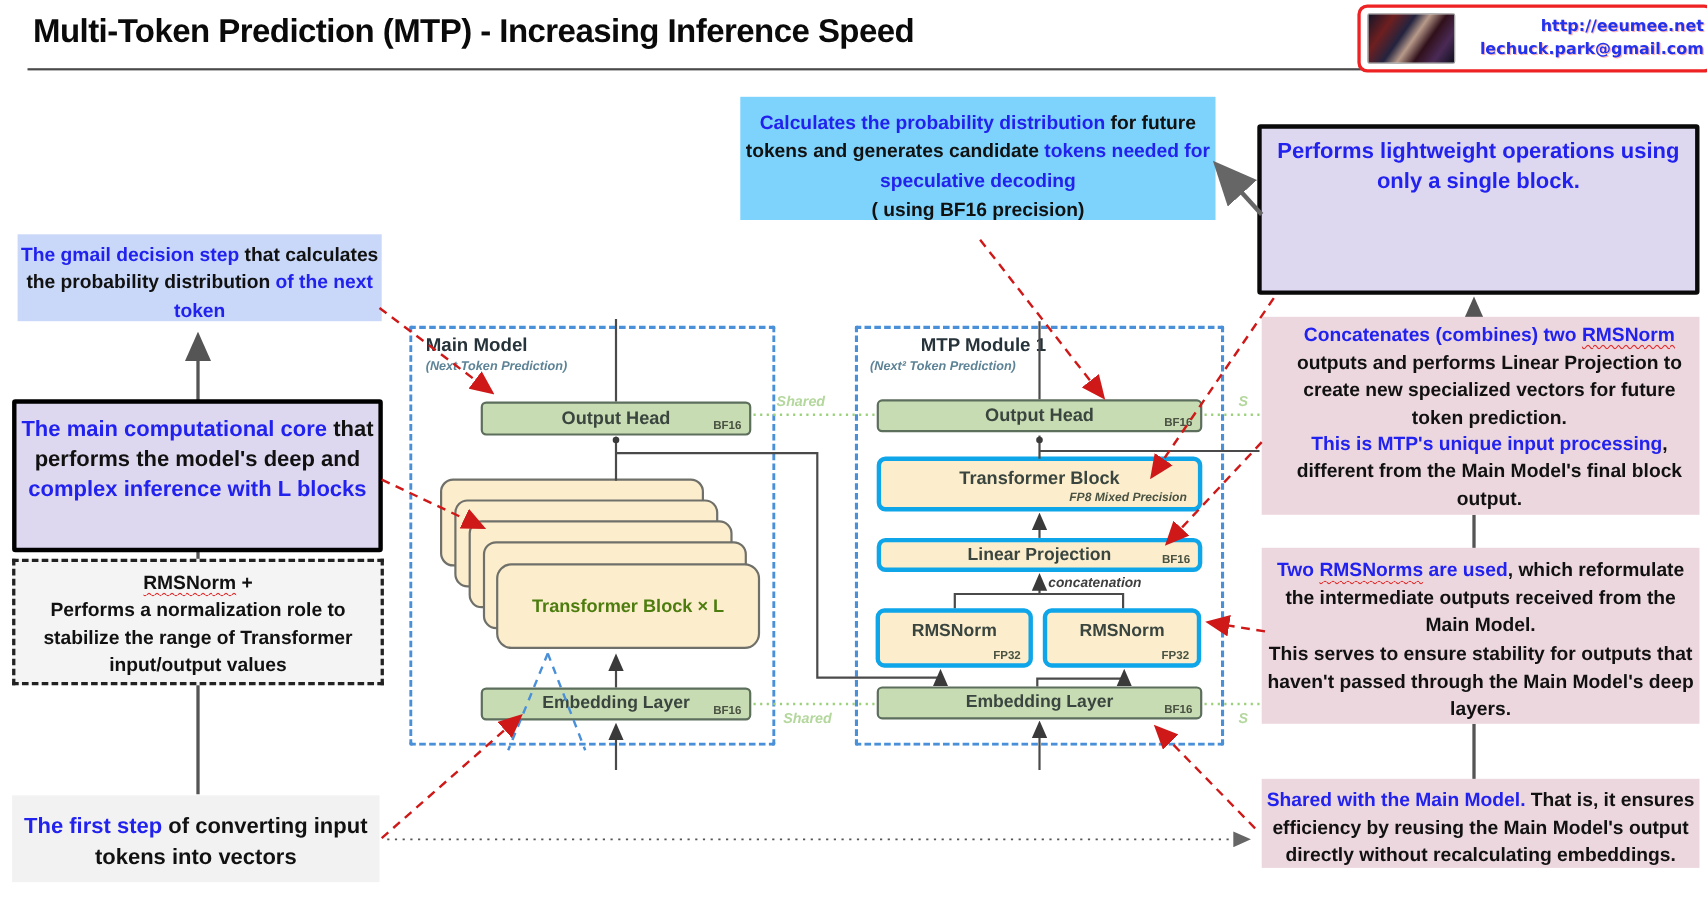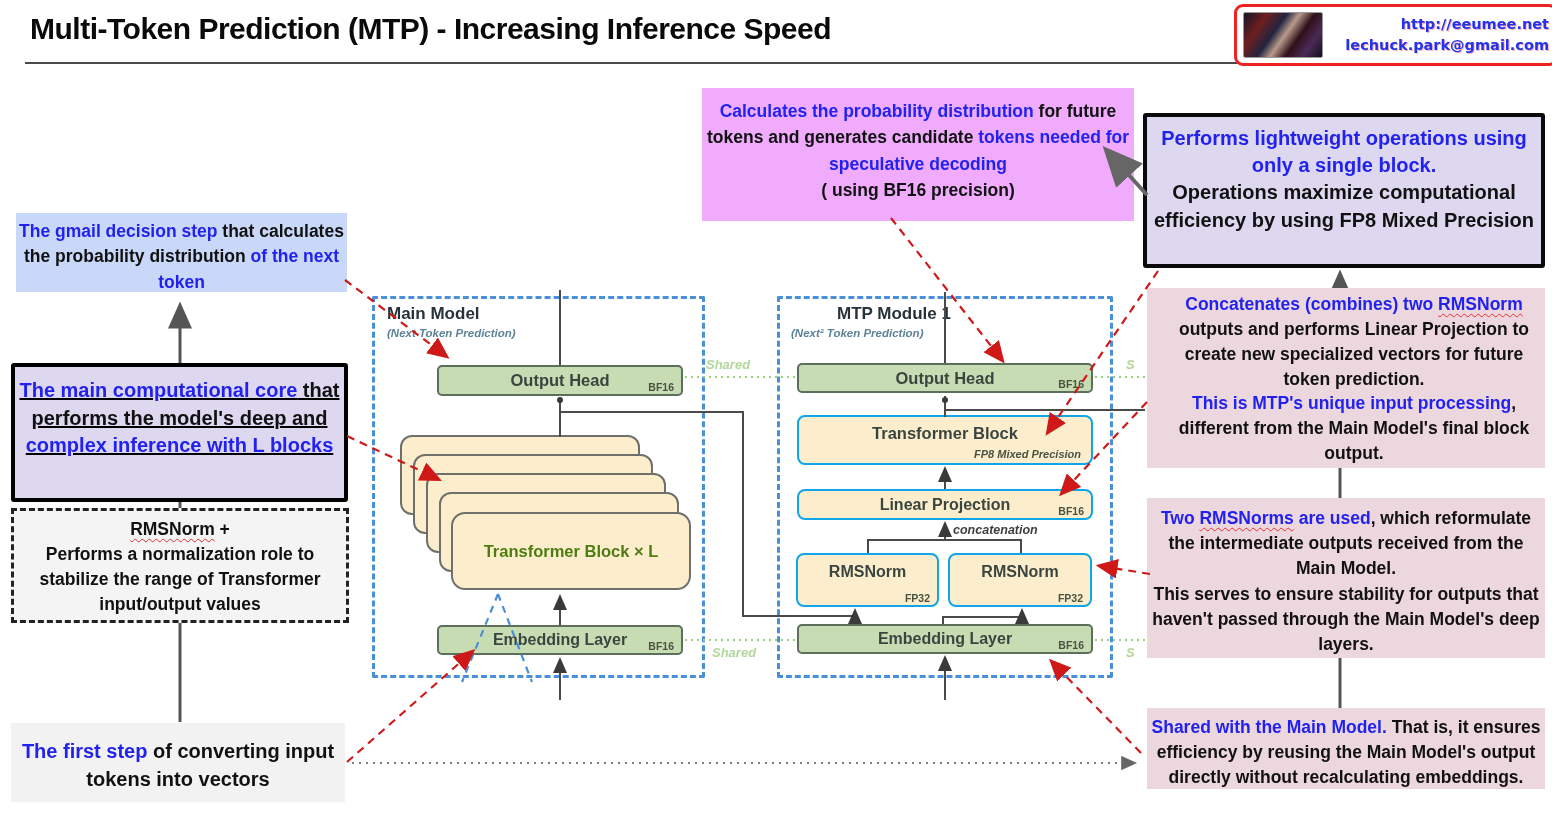--- a/index.html
+++ b/index.html
@@ -17,40 +17,40 @@
     background:linear-gradient(125deg,#141428 0%,#6e1f1f 22%,#23233f 40%,#b89a8a 52%,#30101a 66%,#4a2a55 82%,#101020 100%);}
   .badge-text{flex:1;text-align:right;font-family:"DejaVu Sans",sans-serif;font-weight:bold;font-size:14.5px;line-height:1.45;color:#2233ee;text-shadow:1px 1px 0 #ffb3b3;}
 
   
   .ann{position:absolute;font-weight:bold;text-align:center;z-index:3;box-sizing:border-box;}
   .seg-b{color:#2222ee;}
   .seg-k{color:#111111;}
   .squiggle{text-decoration:underline wavy #e03030 1px;text-underline-offset:3px;}
 
   .box-a{left:16px;top:213px;width:331px;height:79px;background:#c9d8f8;font-size:17.5px;line-height:1.45;padding-top:6px;}
-  .box-b{left:11px;top:363px;width:337px;height:139px;background:#ded7f0;border:4px solid #000;border-radius:3px;font-size:20px;line-height:1.38;padding-top:10px;text-decoration:underline;}
+  .box-b{left:11px;top:363px;width:337px;height:139px;background:#ded7f0;border:4px solid #000;border-radius:3px;font-size:20px;line-height:1.38;padding-top:10px;}
   .box-c{left:11px;top:508px;width:338px;height:115px;background:#f4f4f4;border:3px dashed #222;font-size:17.5px;line-height:1.42;padding-top:6px;}
   .box-d{left:11px;top:723px;width:334px;height:79px;background:#f2f2f2;font-size:20px;line-height:1.4;padding-top:14px;}
-  .box-e{left:673px;top:88px;width:432px;height:133px;background:#f0abfc;font-size:17.5px;line-height:1.5;padding-top:10px;margin-left:29px;}
+  .box-e{left:673px;top:88px;width:432px;height:112px;background:#7dd3fc;font-size:17.5px;line-height:1.5;padding-top:10px;}
   .box-f{left:1143px;top:113px;width:402px;height:155px;background:#ded7f0;border:4px solid #0a0a0a;border-radius:3px;font-size:20px;line-height:1.36;padding:8px 6px 0 6px;}
   .box-g{left:1147px;top:288px;width:398px;height:180px;background:#edd7df;font-size:17.5px;line-height:1.42;padding:4px 4px 0 20px;}
   .box-h{left:1147px;top:498px;width:398px;height:160px;background:#edd7df;font-size:17.5px;line-height:1.44;padding:8px 4px 0 4px;}
   .box-i{left:1147px;top:708px;width:398px;height:81px;background:#edd7df;font-size:17.5px;line-height:1.42;padding-top:7px;}
 
   
   .dashed-module{position:absolute;border:3px dashed #4a90d9;border-radius:2px;background:transparent;z-index:2;box-sizing:border-box;}
   #main-module{left:372px;top:296px;width:333px;height:382px;}
   #mtp-module{left:777px;top:296px;width:336px;height:382px;}
   .module-title{position:absolute;font-size:17px;font-weight:bold;color:#26333a;z-index:3;}
   .module-subtitle{position:absolute;font-size:11.5px;font-style:italic;font-weight:bold;color:#5d8396;z-index:3;}
 
   .dbox{position:absolute;z-index:3;box-sizing:border-box;display:flex;align-items:center;justify-content:center;
         font-weight:bold;color:#39453e;}
   .green{background:#c8dcb4;border:2px solid #5c6e5c;border-radius:5px;}
-  .yellow{background:#fceecd;border:2px solid #0ea5e9;border-radius:8px;}
+  .yellow{background:#fceecd;border:4px solid #0ea5e9;border-radius:8px;}
   .prec{position:absolute;right:7px;bottom:1px;font-size:10.5px;font-weight:bold;color:#4a5242;}
   .prec2{position:absolute;right:10px;bottom:3px;font-size:11px;font-style:italic;font-weight:bold;color:#4a5242;}
 
   #oh-main{left:437px;top:365px;width:246px;height:31px;font-size:16.5px;}
   #emb-main{left:437px;top:625px;width:246px;height:30px;font-size:16px;}
   .stack-card{position:absolute;width:240px;height:80px;background:#fceecd;border:2px solid #70706a;border-radius:12px;z-index:3;box-sizing:border-box;}
   #card-front{left:451px;top:512px;width:240px;height:78px;border-radius:14px;z-index:3;display:flex;align-items:center;justify-content:center;font-weight:bold;font-size:16.5px;color:#4d7c0f;}
   #oh-mtp{left:797px;top:363px;width:296px;height:30px;font-size:16.5px;}
   #tb-mtp{left:797px;top:415px;width:296px;height:50px;font-size:16.5px;align-items:flex-start;padding-top:7px;}
   #lp-mtp{left:797px;top:489px;width:296px;height:31px;font-size:16px;}
@@ -90,21 +90,21 @@
       <div>http://eeumee.net</div>
       <div>lechuck.park@gmail.com</div>
     </div>
   </div>
 
   <div class="ann box-a"><span class="seg-b">The gmail decision step</span><span class="seg-k"> that calculates the probability distribution </span><span class="seg-b">of the next token</span></div>
   <div class="ann box-b"><span class="seg-b">The main computational core</span><span class="seg-k"> that performs the model's deep and </span><span class="seg-b">complex inference with L blocks</span></div>
   <div class="ann box-c"><span class="seg-k squiggle">RMSNorm</span><span class="seg-k"> +</span><br><span class="seg-k">Performs a normalization role to stabilize the range of Transformer input/output values</span></div>
   <div class="ann box-d"><span class="seg-b">The first step</span><span class="seg-k"> of converting input tokens into vectors</span></div>
   <div class="ann box-e"><span class="seg-b">Calculates the probability distribution</span><span class="seg-k"> for future tokens and generates candidate </span><span class="seg-b">tokens needed for speculative decoding</span><br><span class="seg-k">( using BF16 precision)</span></div>
-  <div class="ann box-f"><span class="seg-b">Performs lightweight operations using only a single block.</span><br><span class="seg-k">Operations maximize computational efficiency by using FP8 Mixed Precision</span></div>
+  <div class="ann box-f"><span class="seg-b">Performs lightweight operations using only a single block.</span><br></div>
   <div class="ann box-g"><span class="seg-b">Concatenates (combines) two </span><span class="seg-b squiggle">RMSNorm</span><span class="seg-k"> outputs and performs Linear Projection to create new specialized vectors for future token prediction.</span><br><span class="seg-b">This is MTP's unique input processing</span><span class="seg-k">, different from the Main Model's final block output.</span></div>
   <div class="ann box-h"><span class="seg-b">Two </span><span class="seg-b squiggle">RMSNorms</span><span class="seg-b"> are used</span><span class="seg-k">, which reformulate the intermediate outputs received from the Main Model.</span><br><span class="seg-k">This serves to ensure stability for outputs that haven't passed through the Main Model's deep layers.</span></div>
   <div class="ann box-i"><span class="seg-b">Shared with the Main Model.</span><span class="seg-k"> That is, it ensures efficiency by reusing the Main Model's output directly without recalculating embeddings.</span></div>
 
   <div class="dashed-module" id="main-module"></div>
   <div class="module-title" style="left:387px;top:304px;">Main Model</div>
   <div class="module-subtitle" style="left:387px;top:327px;">(Next Token Prediction)</div>
 
   <div class="dbox green" id="oh-main">
     <span>Output Head</span>

